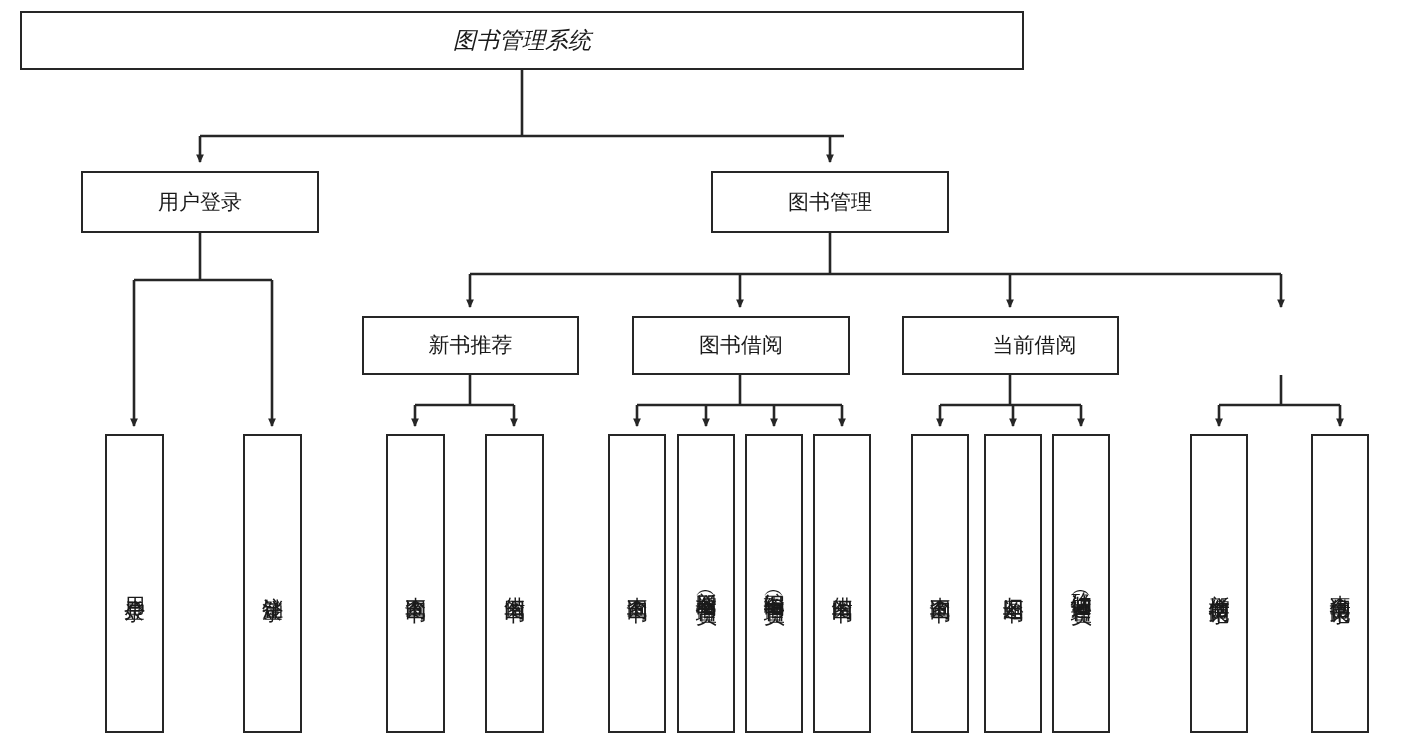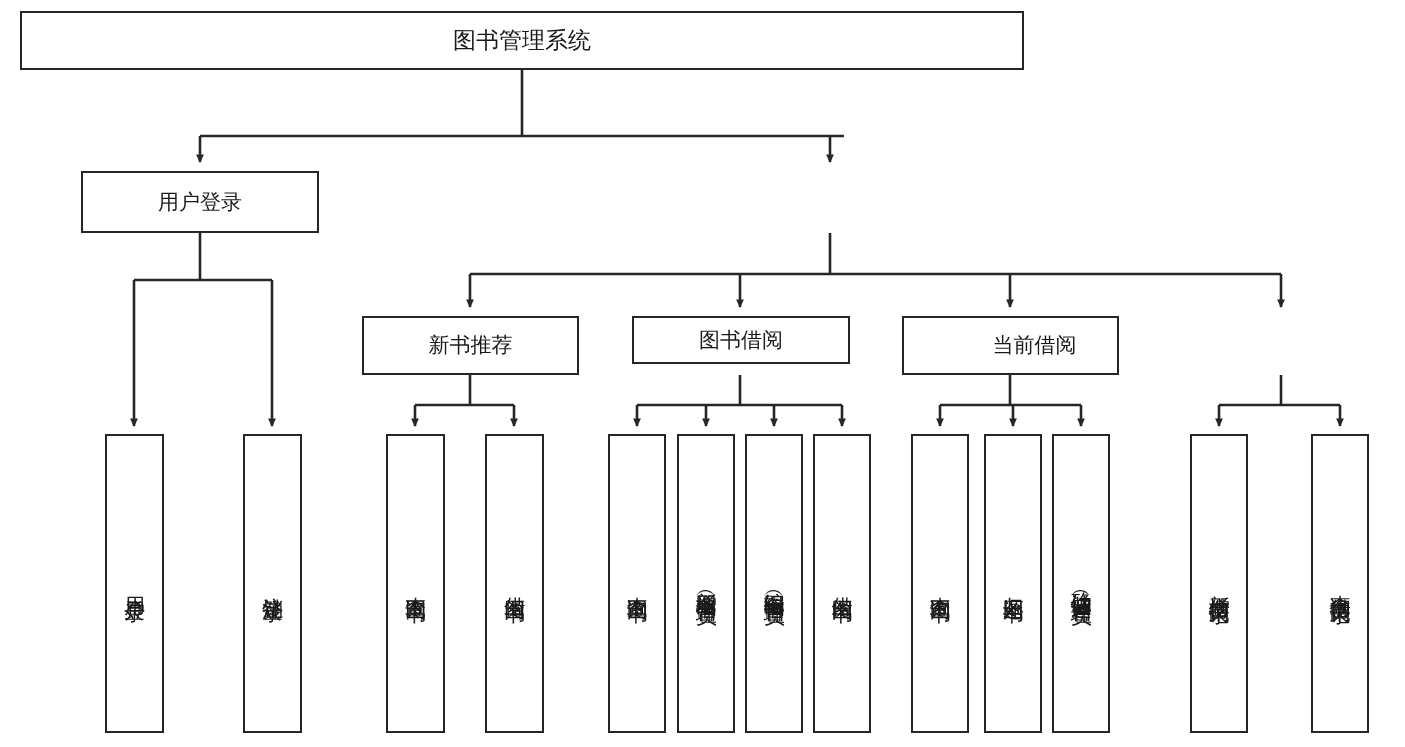--- a/index.html
+++ b/index.html
@@ -1,20 +1,20 @@
 <!DOCTYPE html>
 <html><head>
 <meta charset="utf-8">
 <style>
   html,body{margin:0;padding:0;background:#ffffff;}
   body{font-family:"Liberation Sans","DejaVu Sans",sans-serif;}
   #canvas{position:relative;width:1405px;height:747px;background:#ffffff;overflow:hidden;}
   .node{position:absolute;box-sizing:border-box;background:#ffffff;border:2.5px solid #262626;display:flex;align-items:center;justify-content:center;}
   .node .lbl{color:#1a1a1a;line-height:1.08;text-align:center;white-space:nowrap;}
-  .lvl1{font-size:23px;}
+  .lvl1{font-size:23px;font-style:italic;}
   .lvl2{font-size:21px;}
   .lvl3{font-size:21px;}
   .leaf .lbl{writing-mode:vertical-rl;text-orientation:upright;font-size:21px;letter-spacing:2px;line-height:1.25;}
   svg#edges{position:absolute;left:0;top:0;width:1405px;height:747px;pointer-events:none;}
   #watermark{position:absolute;right:8px;bottom:4px;font-size:17px;color:#b8b8b8;letter-spacing:.5px;user-select:none;}
 </style>
 </head>
 <body>
 
 <div id="canvas">
@@ -68,25 +68,28 @@
     </g>
   </svg>
 
   <div class="node lvl1" style="left:20px;top:11px;width:1004px;height:59px;">
     <span class="lbl">图书管理系统</span>
   </div>
 
   <div class="node lvl2" style="left:81px;top:171px;width:238px;height:62px;">
     <span class="lbl">用户登录</span>
   </div>
+  <div class="node lvl2" style="left:711px;top:171px;width:238px;height:62px;">
+    <span class="lbl">图书管理</span>
+  </div>
 
   <div class="node lvl3" style="left:362px;top:316px;width:217px;height:59px;">
     <span class="lbl">新书推荐</span>
   </div>
-  <div class="node lvl3" style="left:632px;top:316px;width:218px;height:48px;">
+  <div class="node lvl3" style="left:632px;top:316px;width:218px;height:59px;">
     <span class="lbl">图书借阅</span>
   </div>
   <div class="node lvl3" style="left:902px;top:316px;width:217px;height:59px;padding-left:48px;">
     <span class="lbl">当前借阅</span>
   </div>
 
   <div class="node leaf" style="left:105px;top:434px;width:59px;height:299px;">
     <span class="lbl">用户登录</span>
   </div>
   <div class="node leaf" style="left:243px;top:434px;width:59px;height:299px;">

